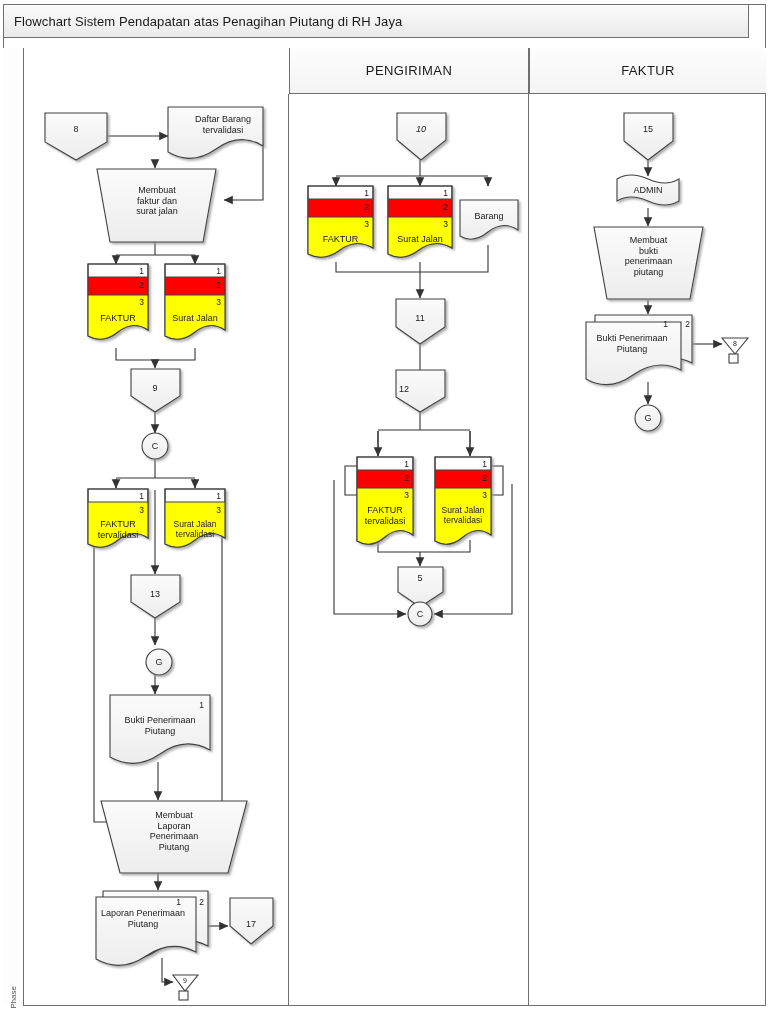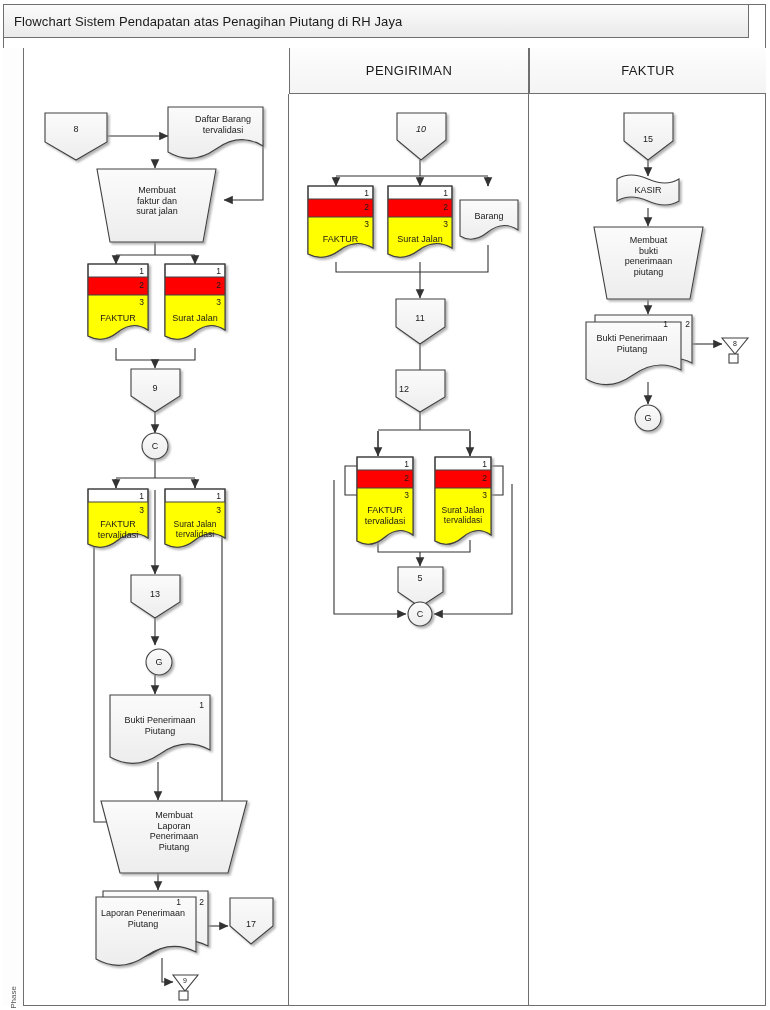--- a/index.html
+++ b/index.html
@@ -330,22 +330,22 @@
 
   <div class="num" style="left:451px;top:459px;width:36px;">1</div>
   <div class="num" style="left:451px;top:473px;width:36px;">2</div>
   <div class="num" style="left:451px;top:490px;width:36px;">3</div>
   <div class="lbl f8" style="left:433px;top:505px;width:60px;">Surat Jalan
 tervalidasi</div>
 
   <div class="lbl f9" style="left:400px;top:573px;width:40px;">5</div>
   <div class="lbl f9" style="left:400px;top:609px;width:40px;">C</div>
 
-  <div class="lbl f9" style="left:628px;top:124px;width:40px;margin-top:10px;">15</div>
-  <div class="lbl f9" style="left:622px;top:185px;width:52px;">KASIR</div>
+  <div class="lbl f9" style="left:628px;top:124px;width:40px;">15</div>
+  <div class="lbl f9" style="left:622px;top:185px;width:52px;">ADMIN</div>
   <div class="lbl f9" style="left:606px;top:235px;width:85px;">Membuat
 bukti
 penerimaan
 piutang</div>
 
   <div class="num" style="left:642px;top:319px;width:26px;">1</div>
   <div class="num" style="left:676px;top:319px;width:14px;">2</div>
   <div class="lbl f9" style="left:583px;top:333px;width:98px;">Bukti Penerimaan
 Piutang</div>
 

